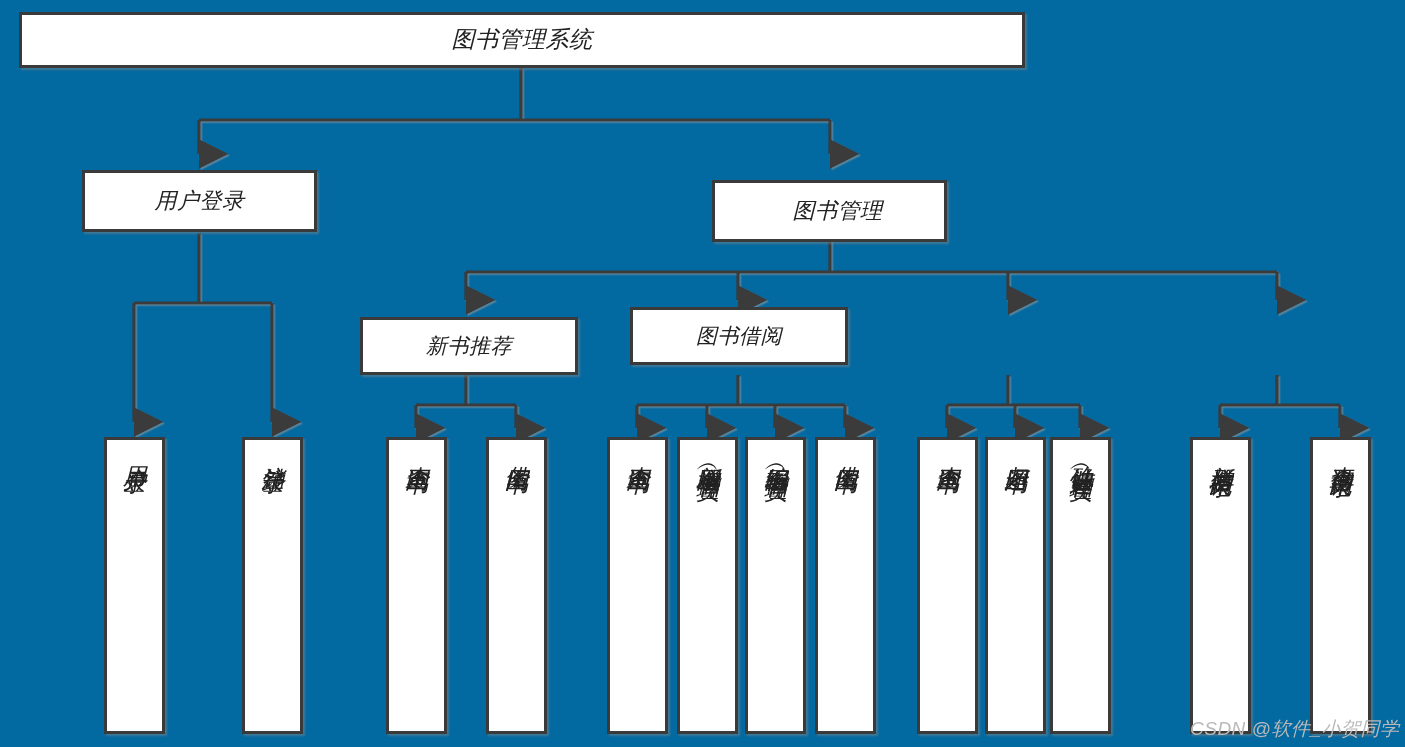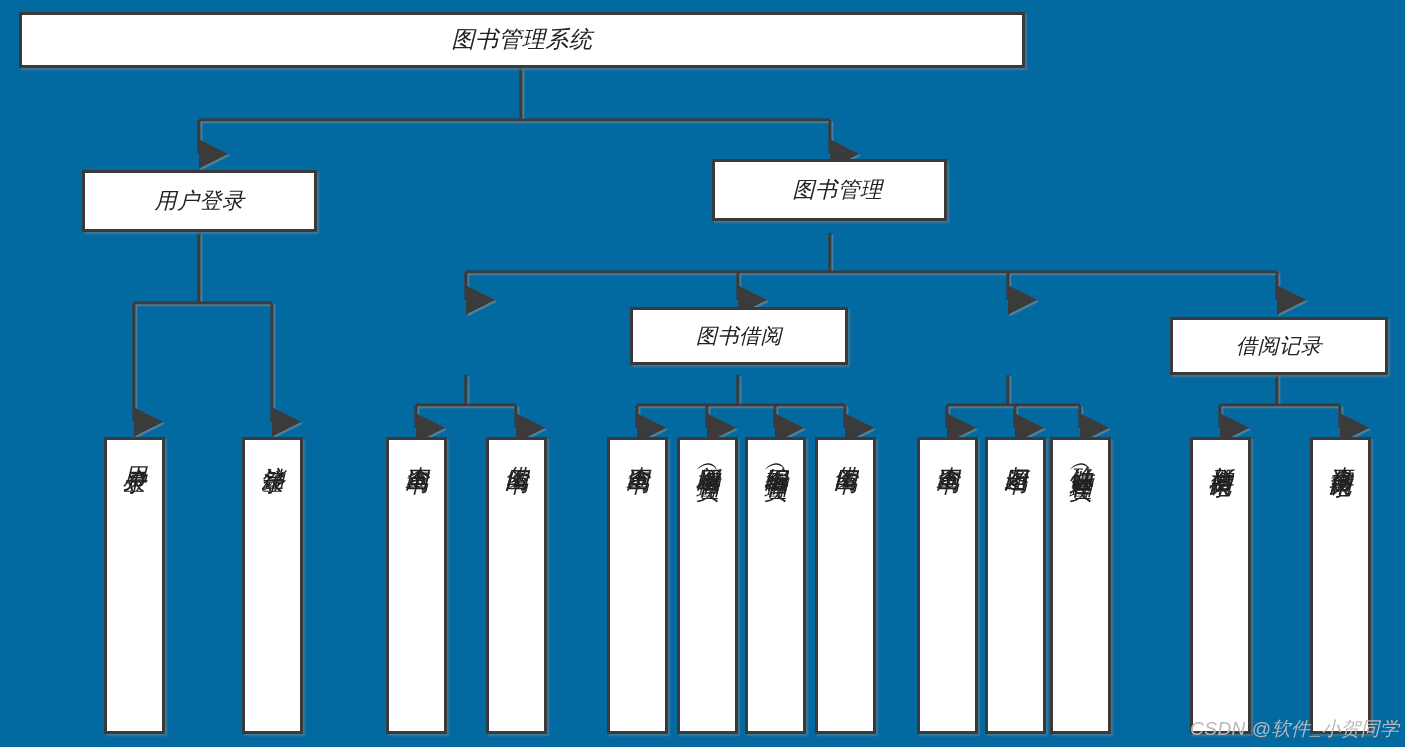--- a/index.html
+++ b/index.html
@@ -136,30 +136,30 @@
     </g>
   </svg>
 
   <div class="node-box node-root" style="left:19px; top:12px; width:1006px; height:56px;">
     <span class="node-label">图书管理系统</span>
   </div>
 
   <div class="node-box node-mid" style="left:82px; top:170px; width:235px; height:62px;">
     <span class="node-label">用户登录</span>
   </div>
-  <div class="node-box node-mid" style="left:712px; top:159px; width:235px; height:62px;padding-left:16px;">
+  <div class="node-box node-mid" style="left:712px; top:180px; width:235px; height:62px;padding-left:16px;">
     <span class="node-label">图书管理</span>
   </div>
 
+  <div class="node-box node-sub" style="left:360px; top:317px; width:218px; height:58px;">
+    <span class="node-label">新书推荐</span>
+  </div>
   <div class="node-box node-sub" style="left:630px; top:307px; width:218px; height:58px;">
     <span class="node-label">图书借阅</span>
   </div>
-  <div class="node-box node-sub" style="left:1170px; top:317px; width:218px; height:58px;">
-    <span class="node-label">借阅记录</span>
-  </div>
 
   <div class="node-box node-leaf" style="left:104px; top:437px; width:61px; height:297px;">
     <span class="node-label">用户登录</span>
   </div>
   <div class="node-box node-leaf" style="left:242px; top:437px; width:61px; height:297px;">
     <span class="node-label">注销登录</span>
   </div>
 
   <div class="node-box node-leaf" style="left:386px; top:437px; width:61px; height:297px;">
     <span class="node-label">查询图书</span>

